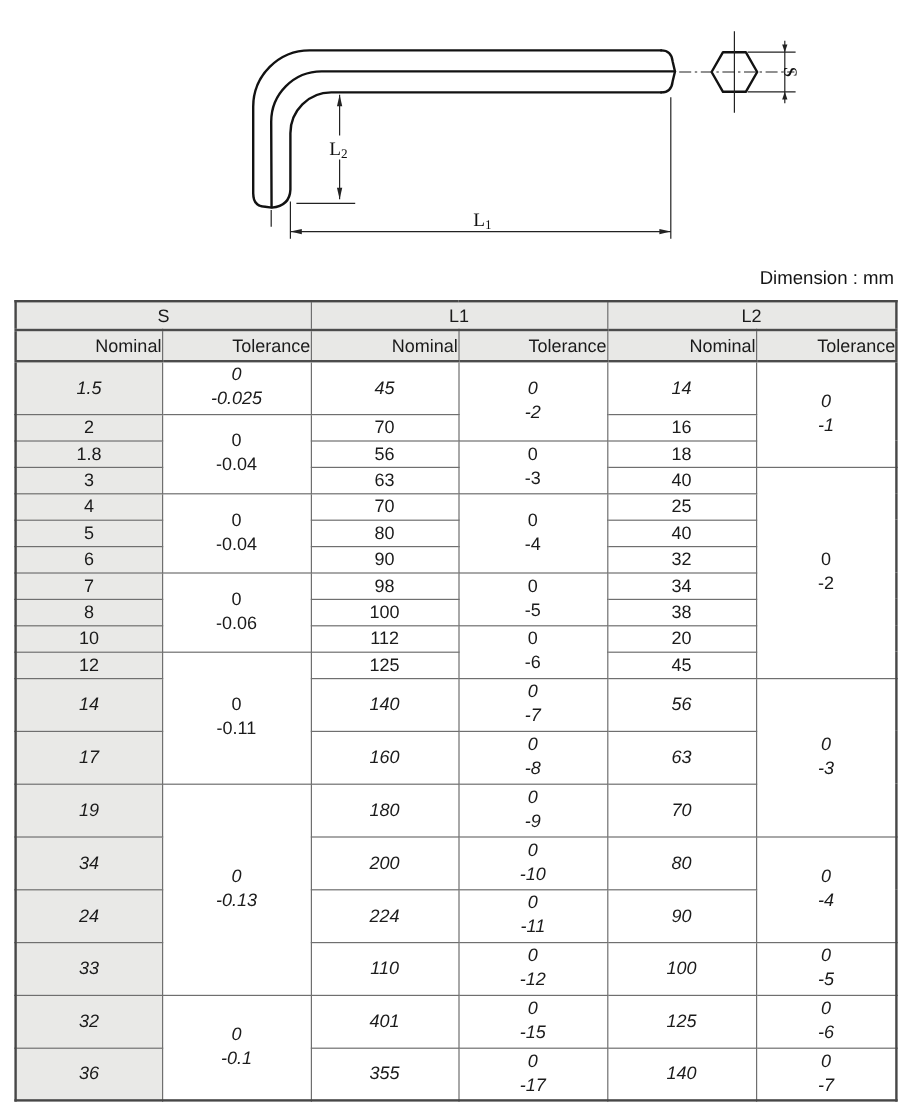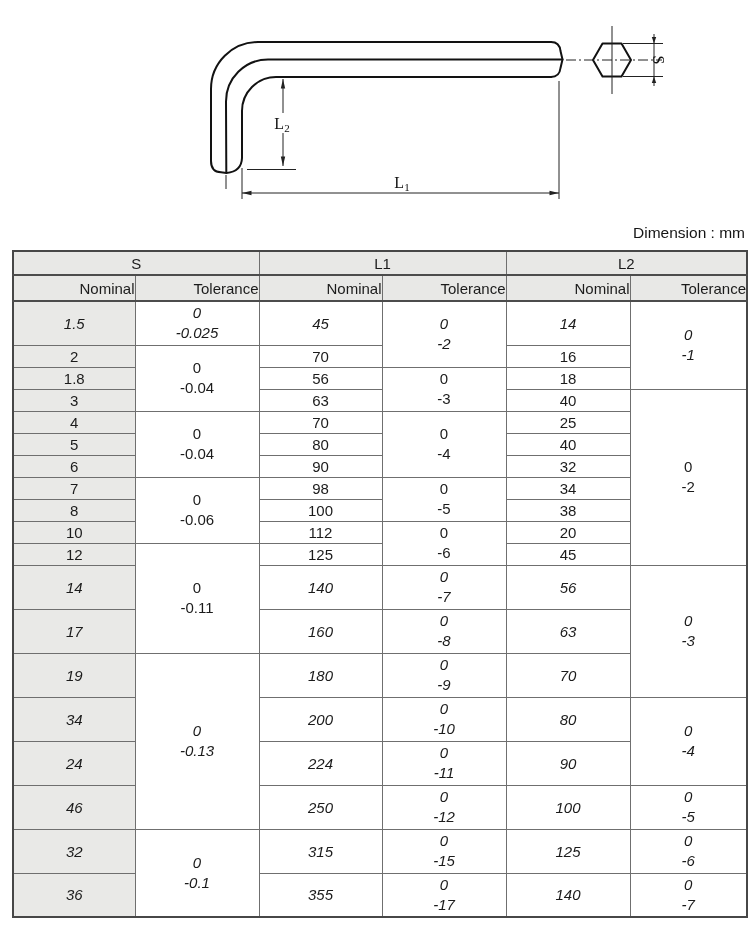--- a/index.html
+++ b/index.html
@@ -222,33 +222,33 @@
 -4</td>
       </tr>
       <tr class="tall">
         <td class="size">24</td>
         <td>224</td>
         <td class="tol" rowspan="1">0
 -11</td>
         <td>90</td>
       </tr>
       <tr class="tall">
-        <td class="size">46</td>
-        <td>250</td>
+        <td class="size">33</td>
+        <td>110</td>
         <td class="tol" rowspan="1">0
 -12</td>
         <td>100</td>
         <td class="tol" rowspan="1">0
 -5</td>
       </tr>
       <tr class="tall">
         <td class="size">32</td>
         <td class="tol" rowspan="2">0
 -0.1</td>
-        <td>315</td>
+        <td>401</td>
         <td class="tol" rowspan="1">0
 -15</td>
         <td>125</td>
         <td class="tol" rowspan="1">0
 -6</td>
       </tr>
       <tr class="tall">
         <td class="size">36</td>
         <td>355</td>
         <td class="tol" rowspan="1">0

